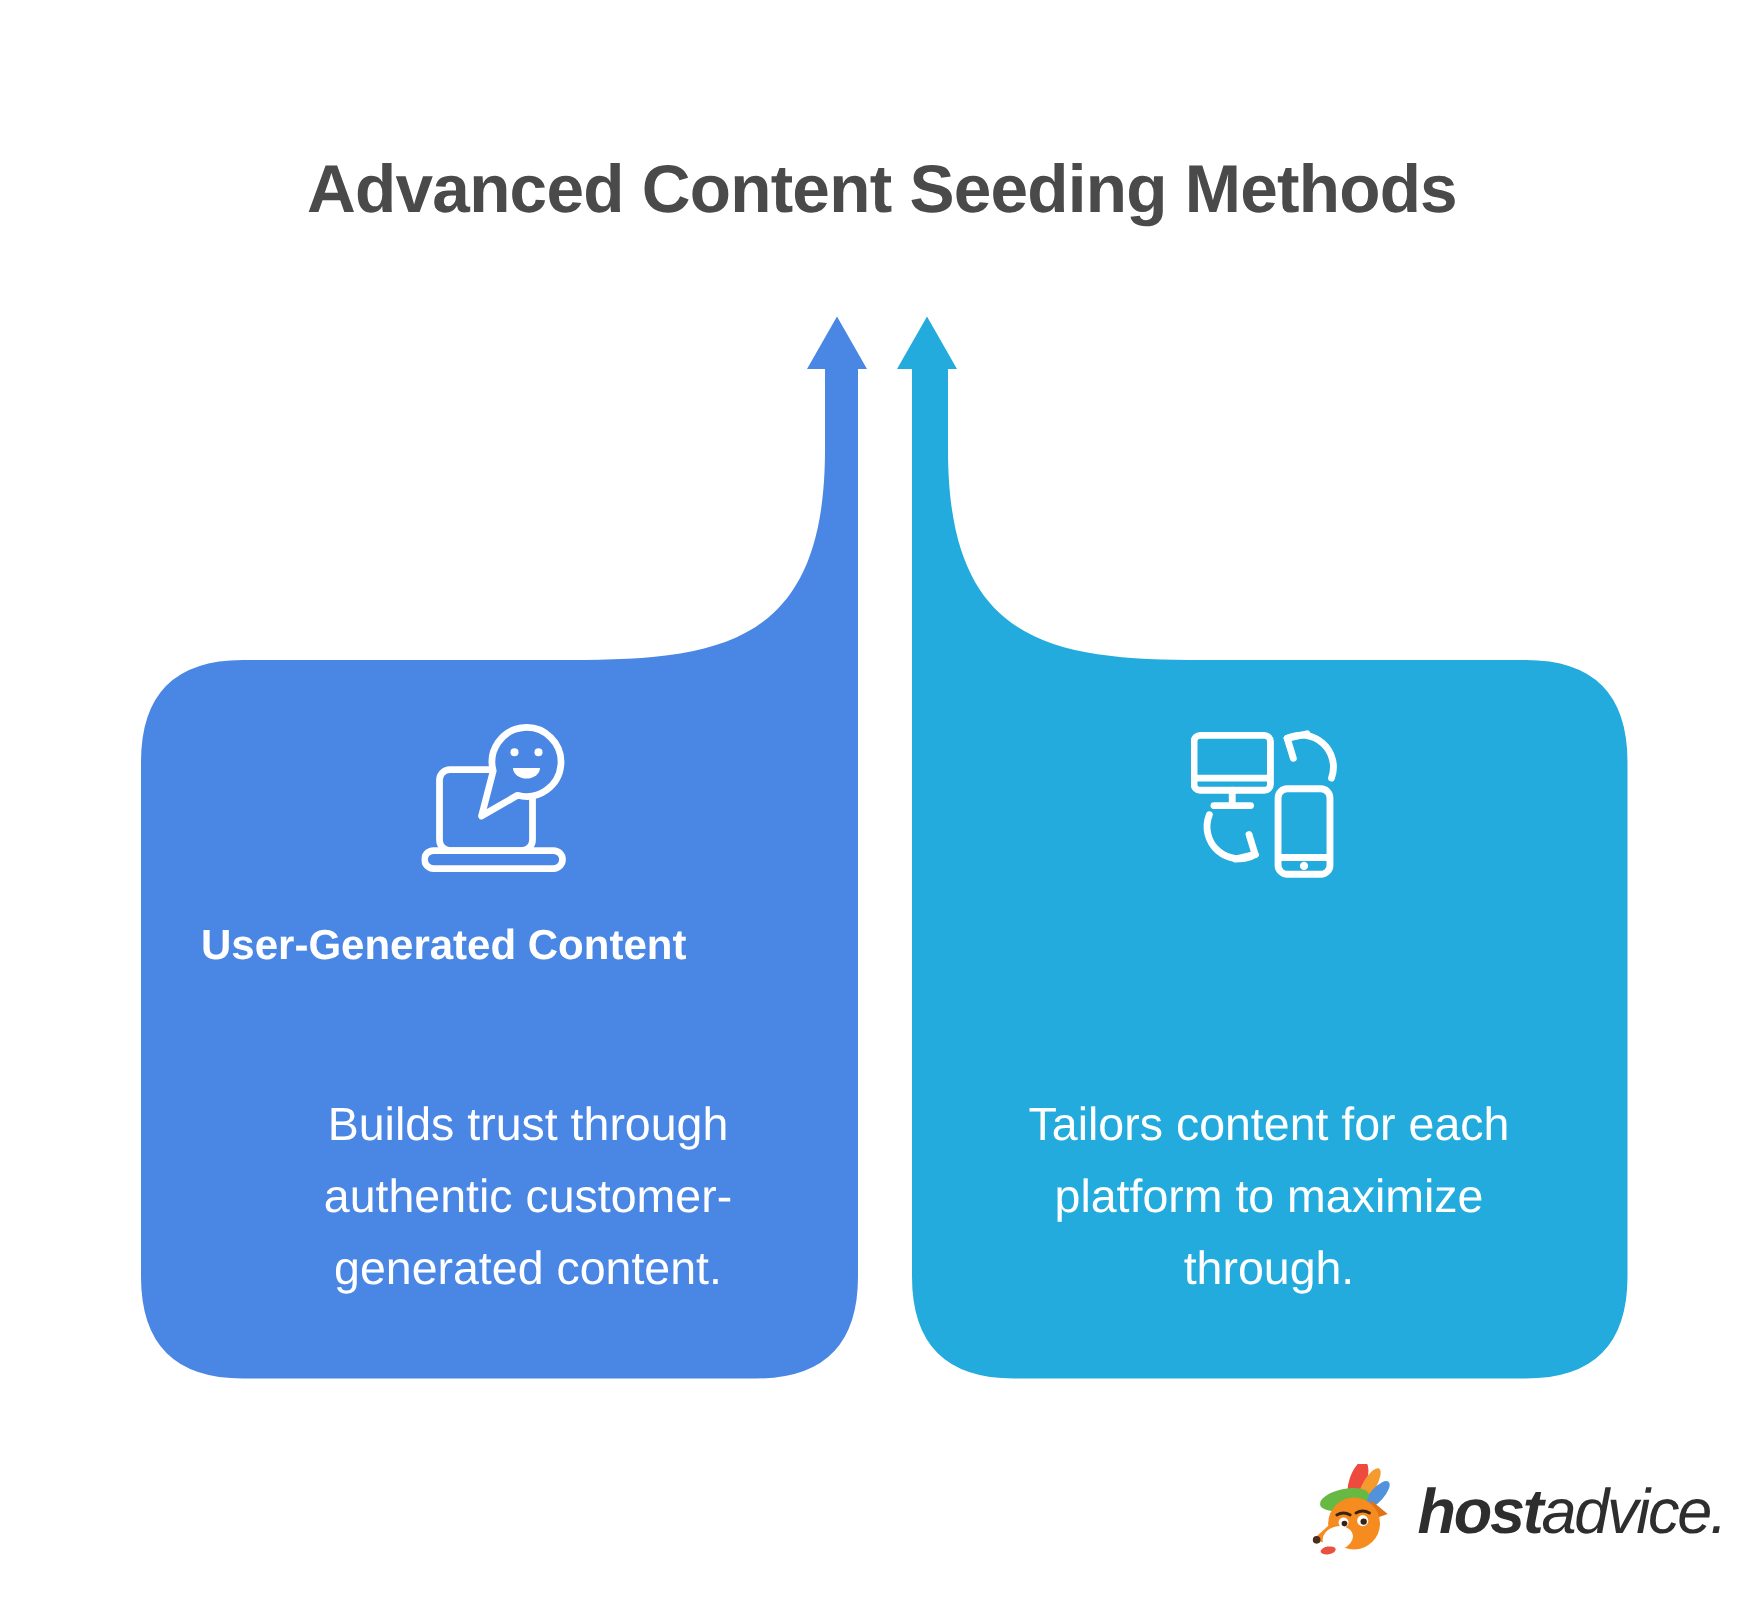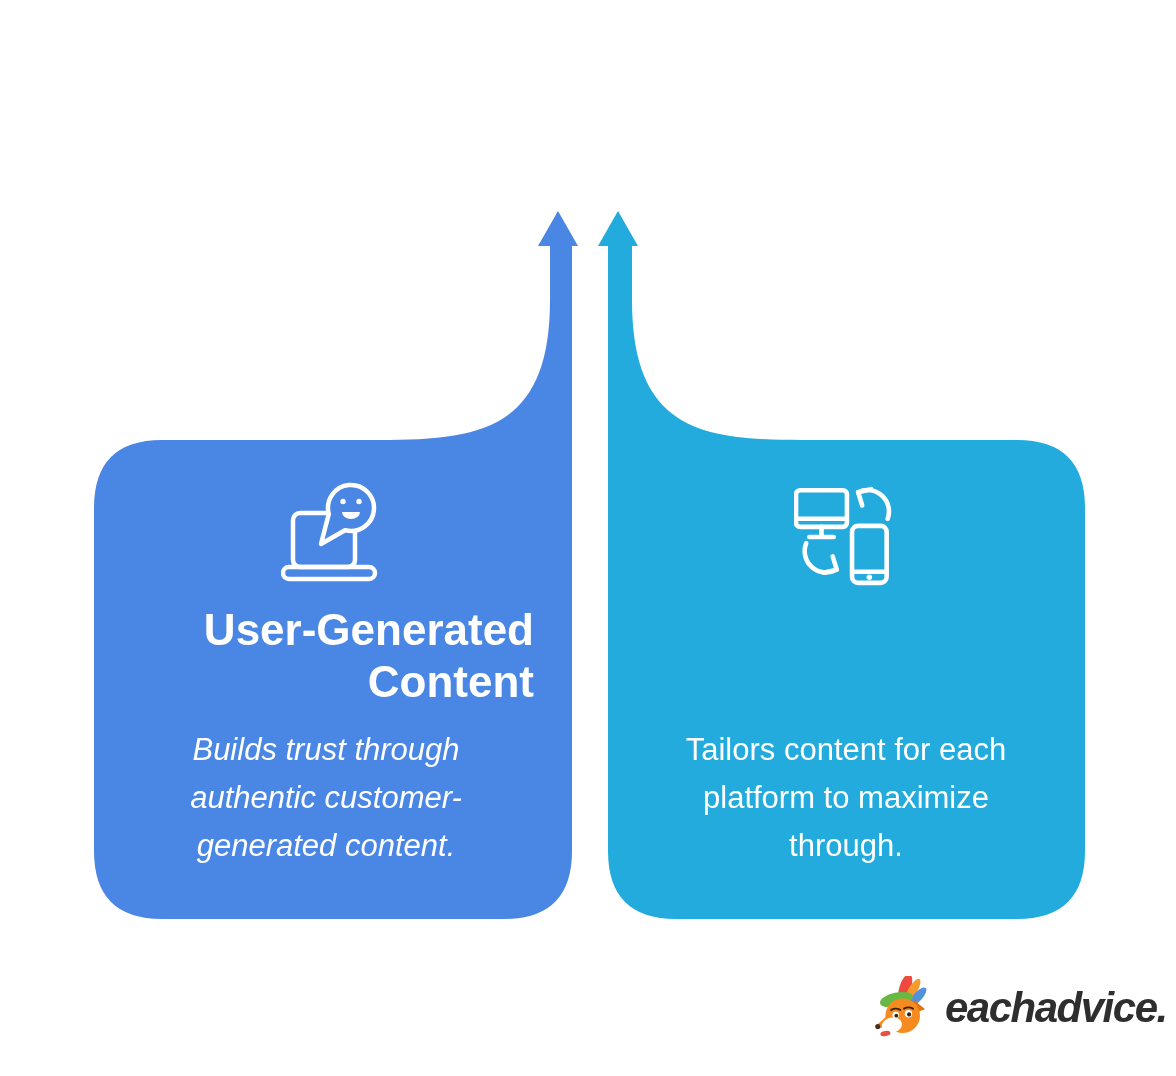--- a/index.html
+++ b/index.html
@@ -23,63 +23,64 @@
     letter-spacing: -0.5px;
     color: #4a4a4a;
   }
   .shapes { position: absolute; left: 0; top: 0; width: 1176px; height: 1076px; }
   .card-icon { position: absolute; }
   .icon-left  { left: 281px; top: 481px; width: 104px; height: 104px; }
   .icon-right { left: 794px; top: 478px; width: 112px; height: 112px; }
   .heading {
     position: absolute;
     width: 400px;
-    text-align: right;
+    text-align: left;
     color: #ffffff;
-    font-size: 44px;
+    font-size: 28px;
     font-weight: 700;
     line-height: 52px;
   }
   .heading.left  { left: 134px; top: 604px; }
   .heading.right { left: 646px; top: 604px; }
   .body-text {
     position: absolute;
     width: 400px;
     text-align: center;
     color: #ffffff;
     font-size: 31px;
     font-weight: 400;
     line-height: 48px;
   }
-  .body-text.left  { left: 126px; top: 726px; font-style: italic; }
+  .body-text.left  { left: 152px; top: 726px; }
   .body-text.right { left: 646px; top: 726px; }
   .logo {
     position: absolute;
     left: 872px; top: 974px;
     height: 68px;
     display: flex;
     align-items: center;
     gap: 9px;
   }
   .fox { width: 64px; height: 64px; }
   .wordmark {
     font-style: italic;
     font-size: 42px;
     letter-spacing: -1.5px;
     color: #2e2e2e;
     white-space: nowrap;
   }
   .wordmark .bold { font-weight: 700; }
-  .wordmark .reg  { font-weight: 700; }
+  .wordmark .reg  { font-weight: 400; }
 </style>
 </head>
 <body>
 
 <div class="canvas">
 
+  <h1 class="title">Advanced Content Seeding Methods</h1>
 
   <svg class="shapes" viewBox="0 0 1176 1076" aria-hidden="true">
     <path d="M 558 211 L 578 246 L 572 246 L 572 851
              Q 572 919 504 919 L 162 919 Q 94 919 94 851
              L 94 508 Q 94 440 162 440 L 380 440
              C 480 440 550 430 550 300 L 550 246 L 538 246 Z" fill="#4a86e4"></path>
     <path d="M 618 211 L 638 246 L 632 246 L 632 300
              C 632 430 702 440 802 440 L 1017 440
              Q 1085 440 1085 508 L 1085 851 Q 1085 919 1017 919
              L 676 919 Q 608 919 608 851 L 608 246 L 598 246 Z" fill="#22abdc"></path>
@@ -132,17 +133,17 @@
       <circle cx="9" cy="79" r="4" fill="#4a2e1d"></circle>
       <circle cx="37" cy="61" r="5.2" fill="#ffffff"></circle>
       <circle cx="38" cy="62" r="3" fill="#3a2313"></circle>
       <circle cx="57" cy="59" r="5.8" fill="#ffffff"></circle>
       <circle cx="58" cy="60" r="3.3" fill="#3a2313"></circle>
       <path d="M 30 53 Q 37 49 44 53" stroke="#3a2313" stroke-width="3" fill="none" stroke-linecap="round"></path>
       <path d="M 50 51 Q 57 47 64 51" stroke="#3a2313" stroke-width="3" fill="none" stroke-linecap="round"></path>
       <ellipse cx="21" cy="90" rx="8" ry="4" fill="#e8503f" transform="rotate(-10 21 90)"></ellipse>
     </svg>
     <div class="wordmark">
-      <span class="bold">each</span><span class="reg">advice.</span>
+      <span class="bold">host</span><span class="reg">advice.</span>
     </div>
   </div>
 
 </div>
 
 </body></html>

